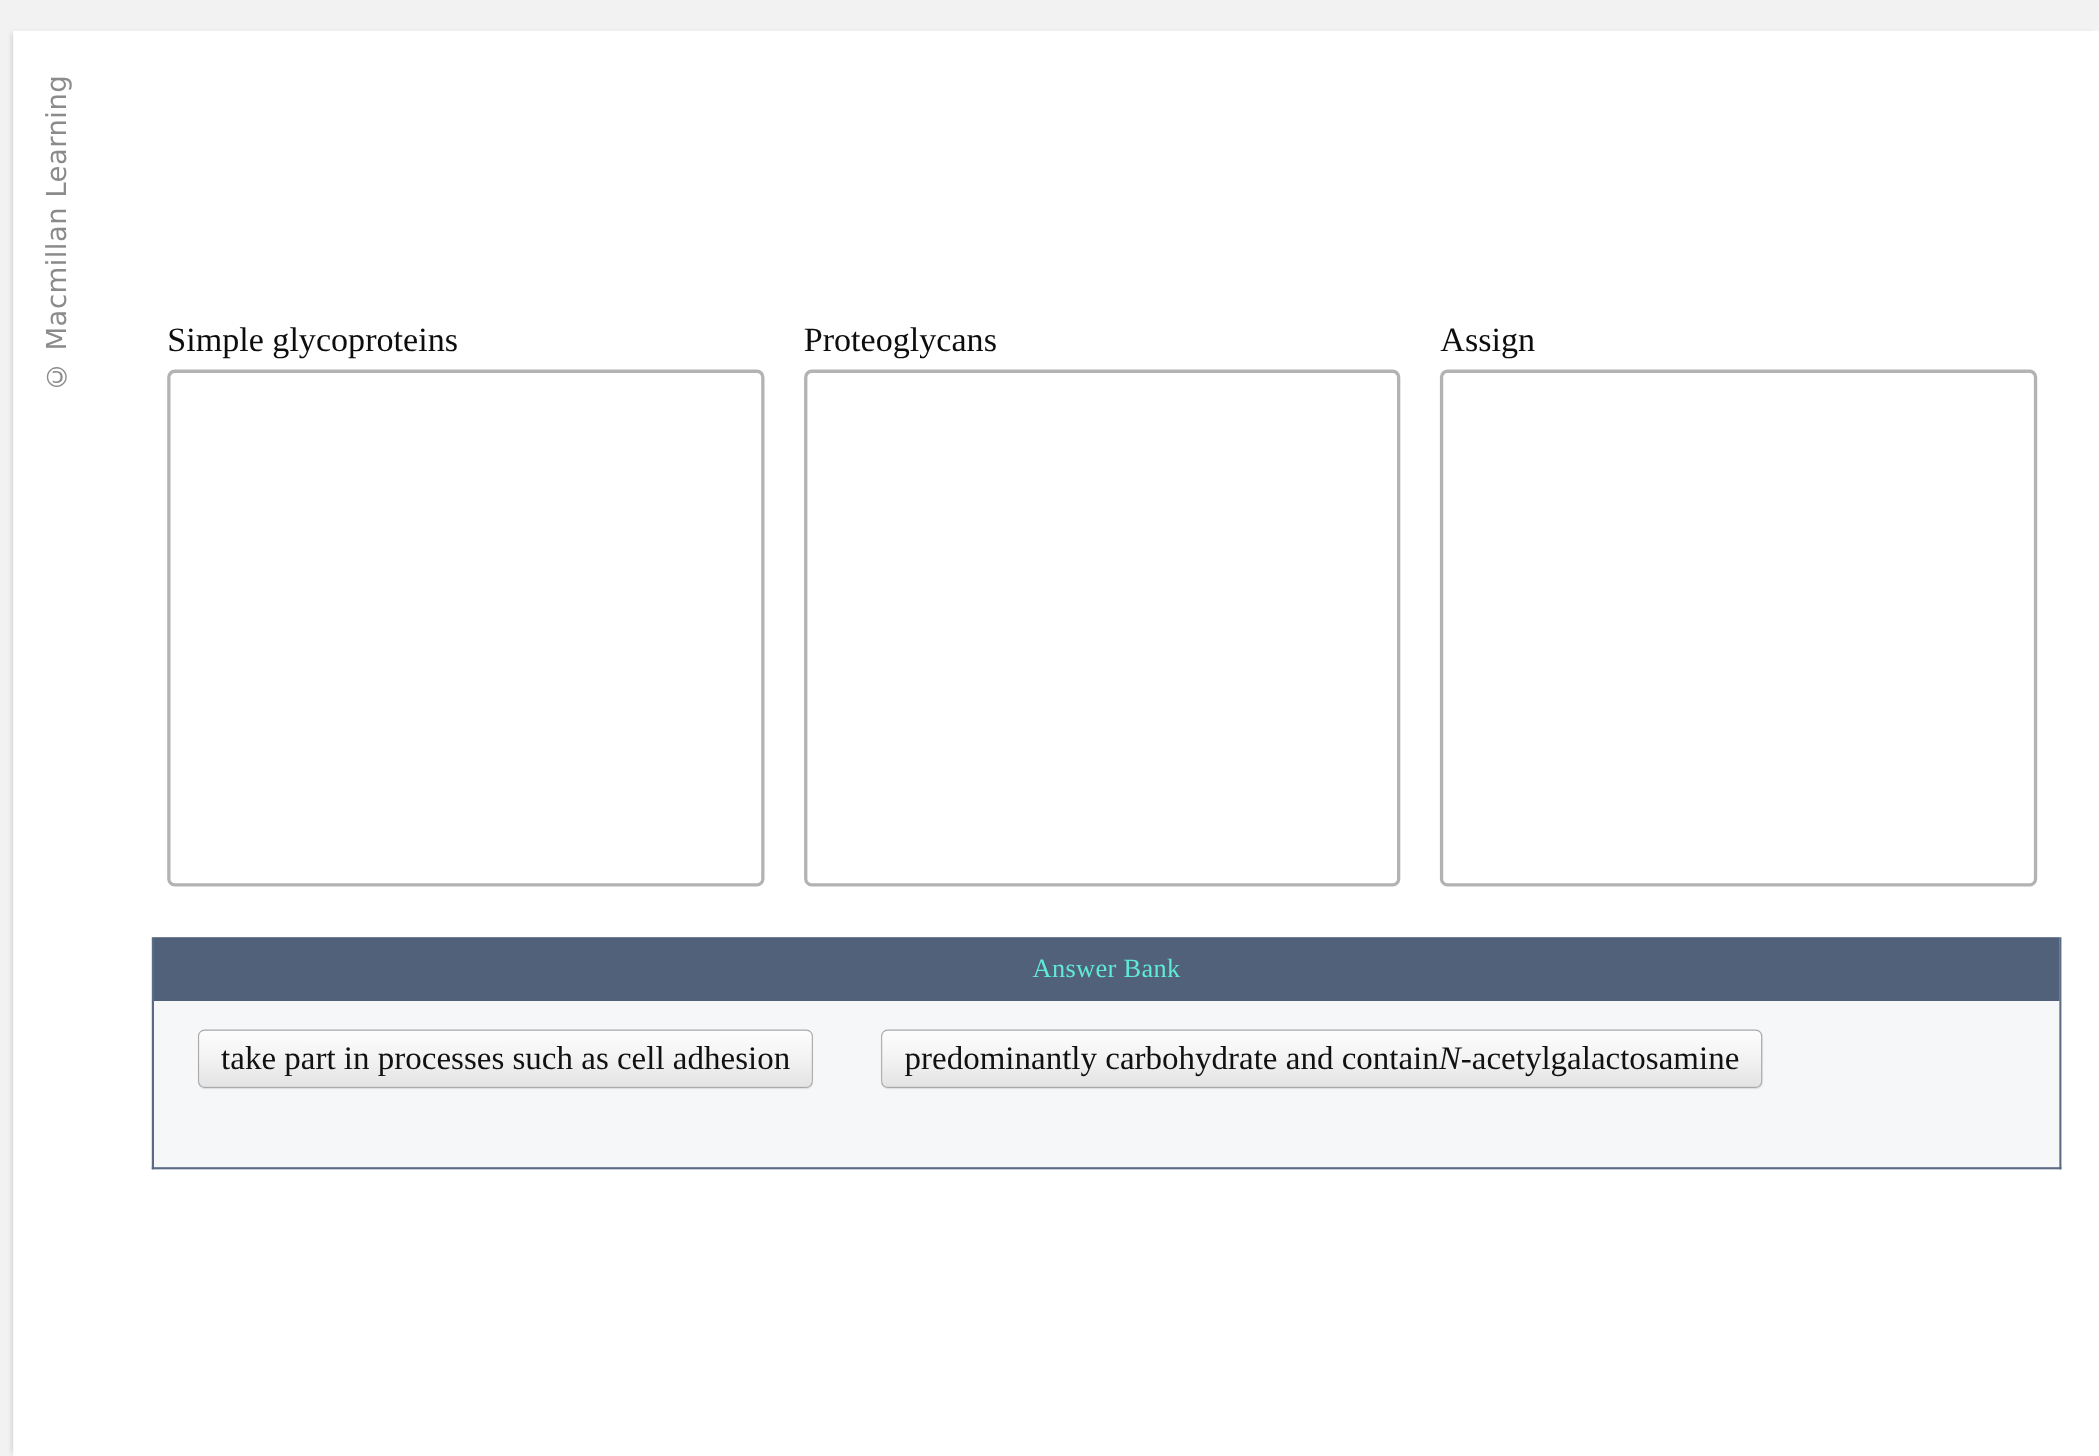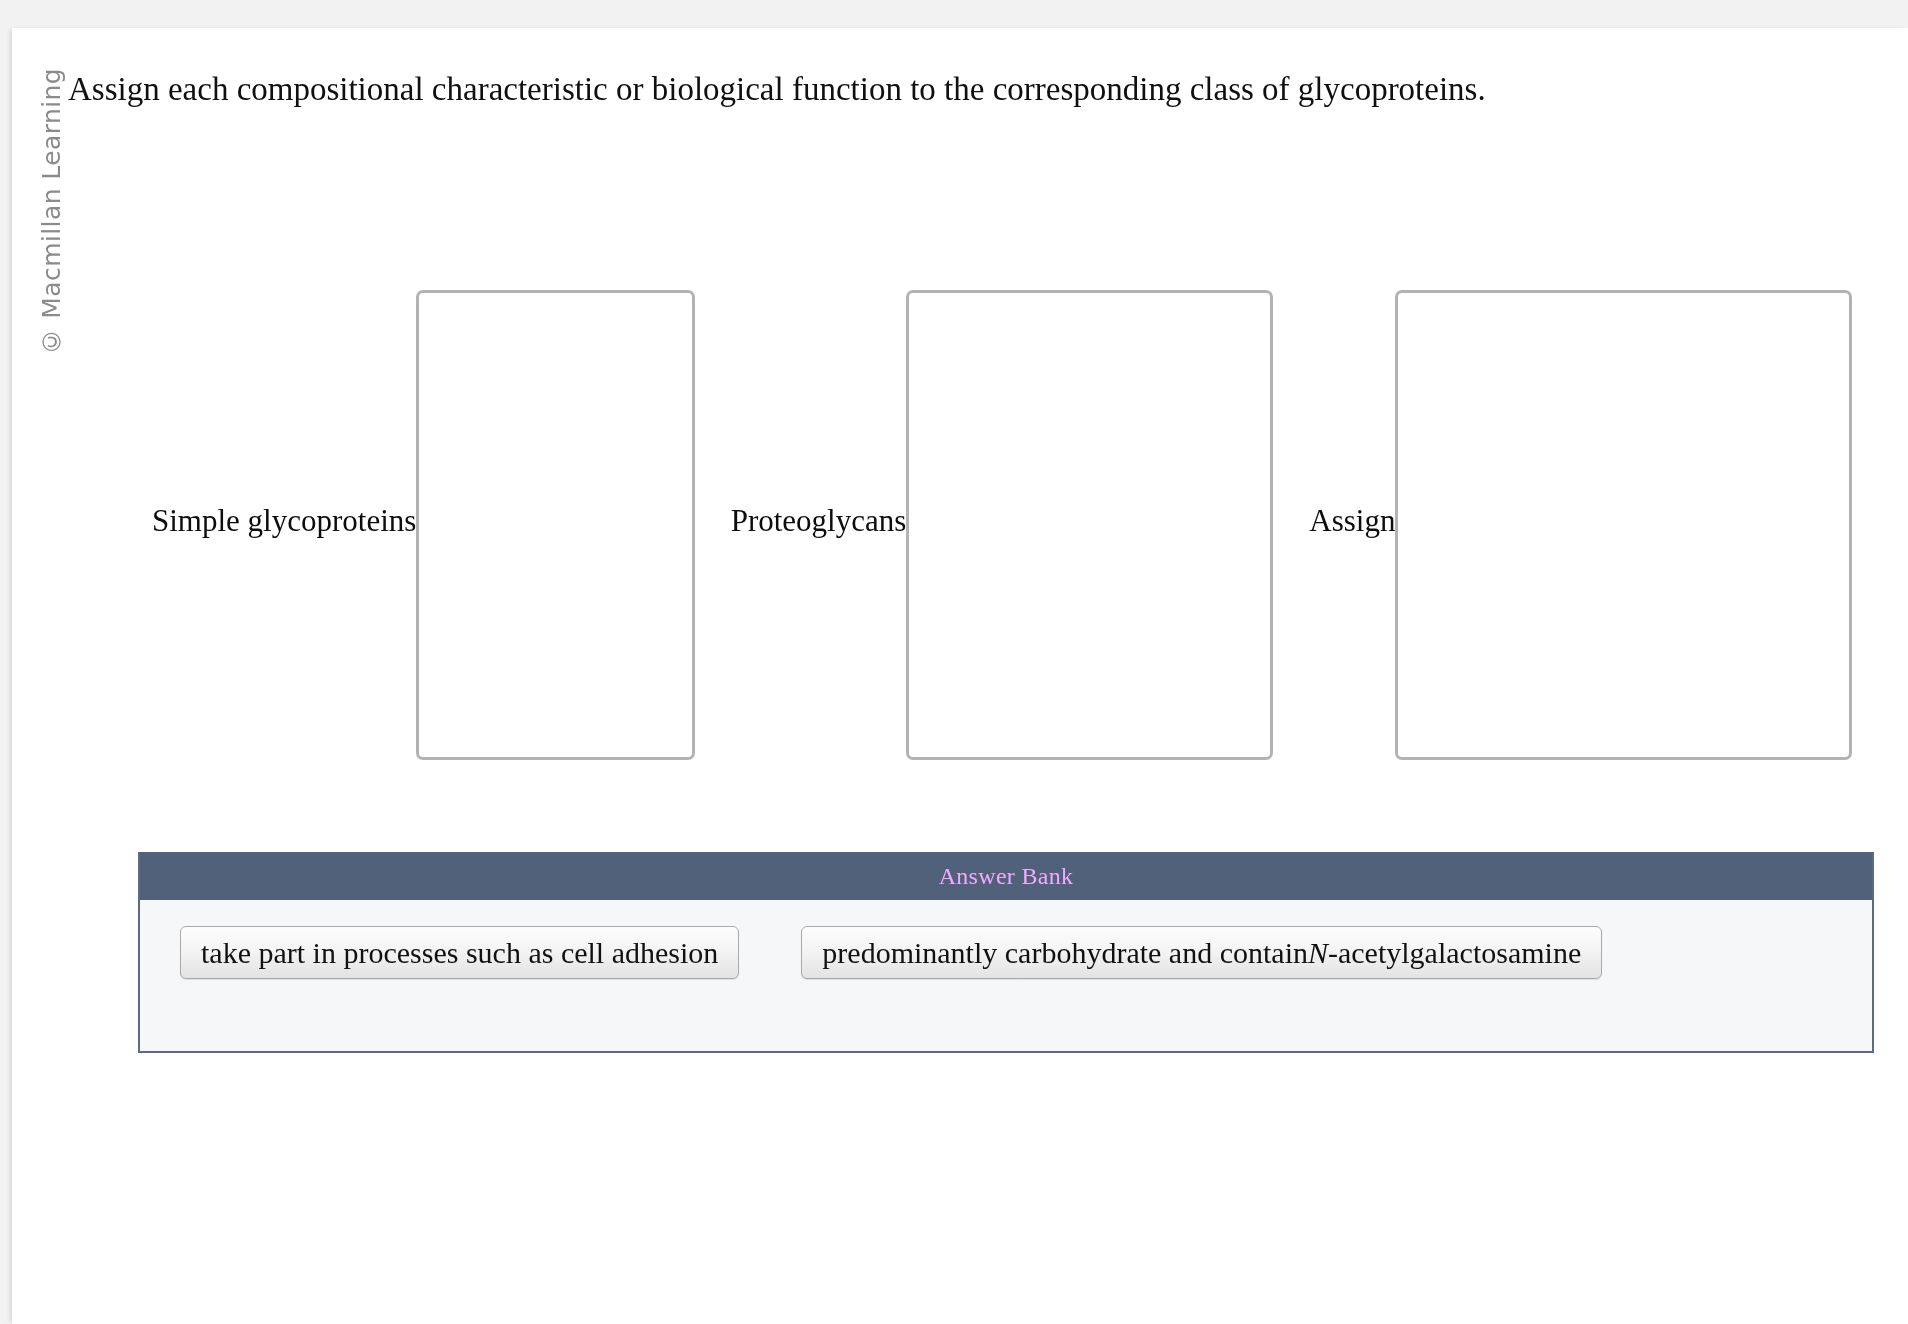--- a/index.html
+++ b/index.html
@@ -70,22 +70,21 @@
     position: absolute;
     left: 140px;
     top: 262px;
     width: 1700px;
     display: flex;
     gap: 36px;
   }
   .zone-col {
     flex: 1 1 0;
     display: flex;
-    flex-direction: row;
-    align-items: center;
+    flex-direction: column;
   }
   .zone-title {
     font-size: 31px;
     line-height: 38px;
     color: #0d0d0d;
     margin-bottom: 8px;
     font-family: "Liberation Serif", serif;
     white-space: nowrap;
   }
   .zone-box {
@@ -100,23 +99,23 @@
   #answer-bank {
     position: absolute;
     left: 126px;
     top: 824px;
     width: 1736px;
     border: 2px solid #5b6b85;
     border-top: none;
     background: #f6f7f8;
   }
   #answer-bank-header {
-    height: 48px;
+    height: 58px;
     background: #52617a;
-    color: #f0abfc;
+    color: #5eead4;
     display: flex;
     align-items: center;
     justify-content: center;
     font-size: 24px;
     font-family: "Liberation Serif", serif;
     letter-spacing: 0.3px;
   }
   #answer-bank-body {
     padding: 26px 20px 30px 20px;
     background: #f6f7f8;
@@ -159,21 +158,20 @@
 <body>
 
 <div id="page-root">
 
   <div id="content-card">
 
     <div id="watermark">
       <span>© Macmillan Learning</span>
     </div>
 
-    <div id="prompt">Assign each compositional characteristic or biological function to the corresponding class of glycoproteins.</div>
 
     <div id="zones">
 
       <div class="zone-col">
         <div class="zone-title">Simple glycoproteins</div>
         <div class="zone-box"></div>
       </div>
 
       <div class="zone-col">
         <div class="zone-title">Proteoglycans</div>

